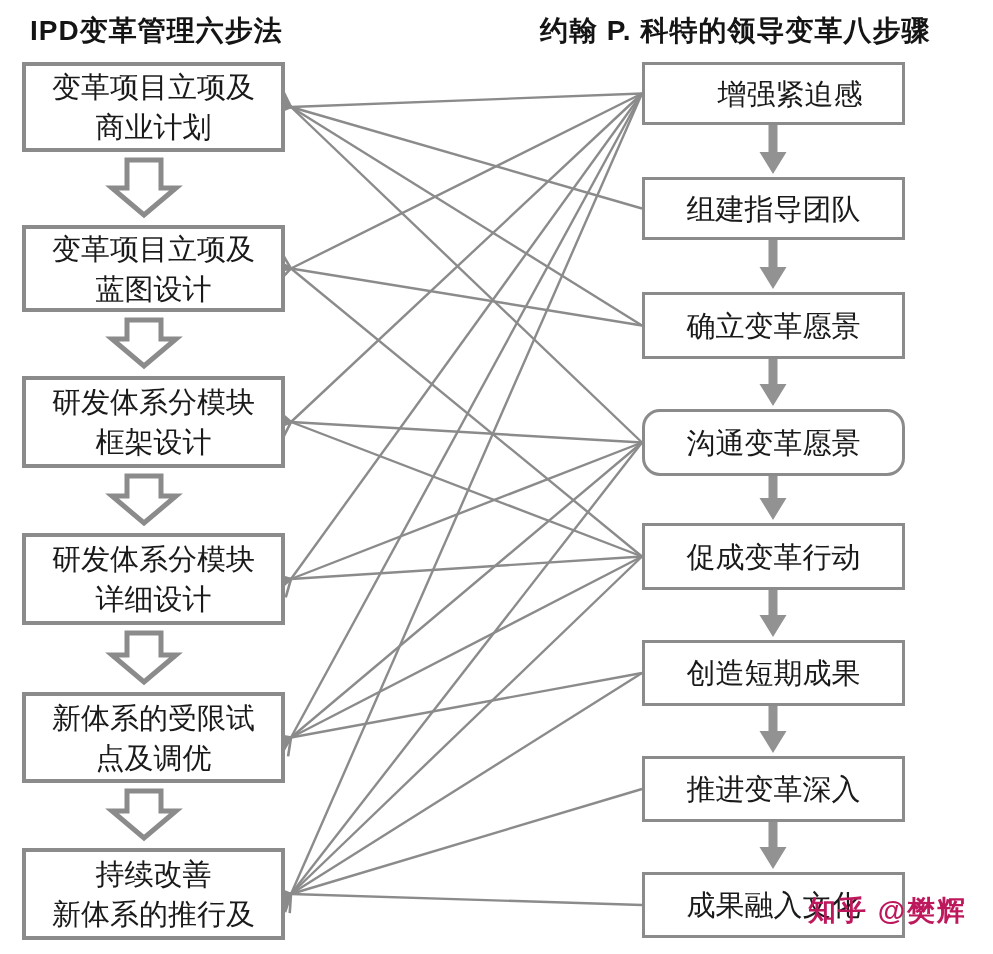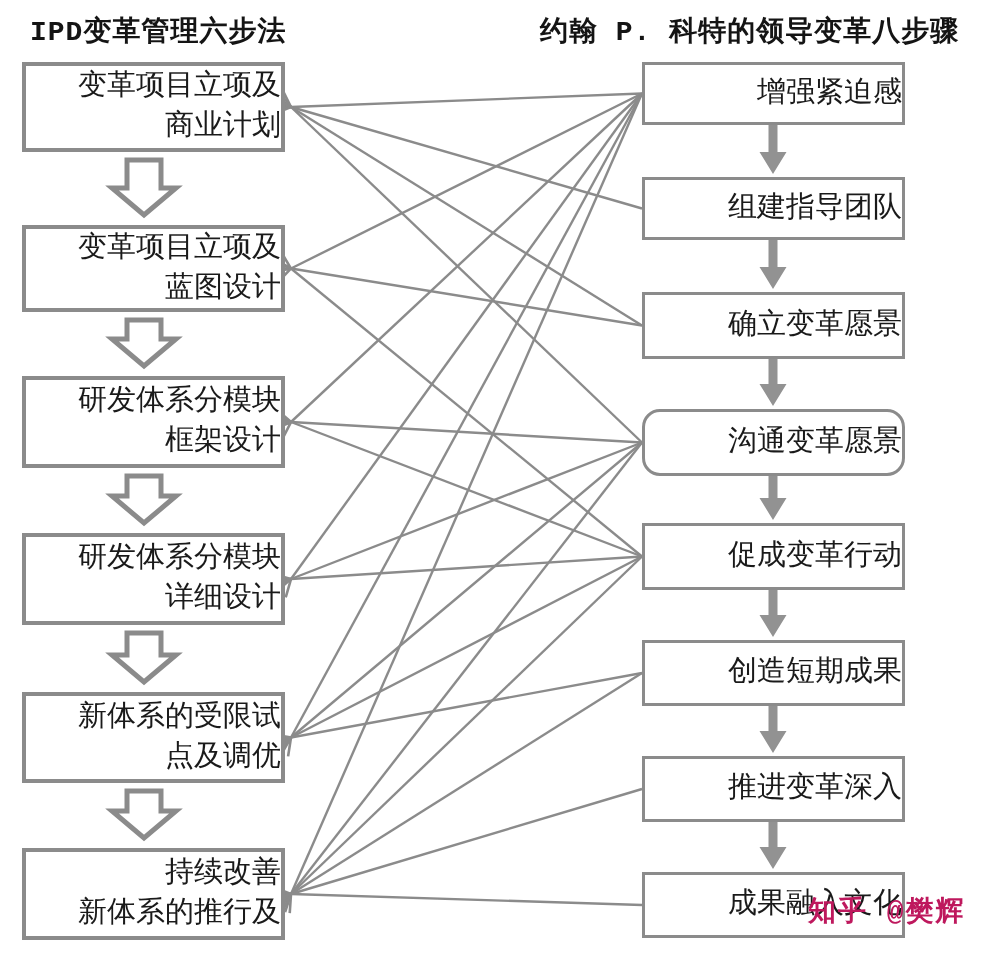--- a/index.html
+++ b/index.html
@@ -1,34 +1,34 @@
 <!DOCTYPE html>
 <html><head>
 <meta charset="utf-8">
 <style>
   html,body{margin:0;padding:0;background:#ffffff;}
   #canvas{
     position:relative;
     width:993px;height:954px;
     background:#ffffff;
-    font-family:Liberation Mono, monospace;
+    font-family:Liberation Sans, sans-serif;
     overflow:hidden;
   }
   #wires{position:absolute;left:0;top:0;width:993px;height:954px;}
   .col-title{
     position:absolute;
     font-size:28px;font-weight:bold;color:#141414;
     white-space:nowrap;letter-spacing:1px;
   }
   .box{
     position:absolute;
     background:#ffffff;
     box-sizing:border-box;
     display:flex;flex-direction:column;
-    align-items:flex-end;justify-content:center;
+    align-items:center;justify-content:center;
     text-align:center;color:#1a1a1a;
   }
   .box-left{
     left:22px;width:263px;
     border:4px solid #8b8b8b;
     font-size:29px;line-height:40px;
   }
   .box-right{
     left:642px;width:263px;
     border:3px solid #8b8b8b;

